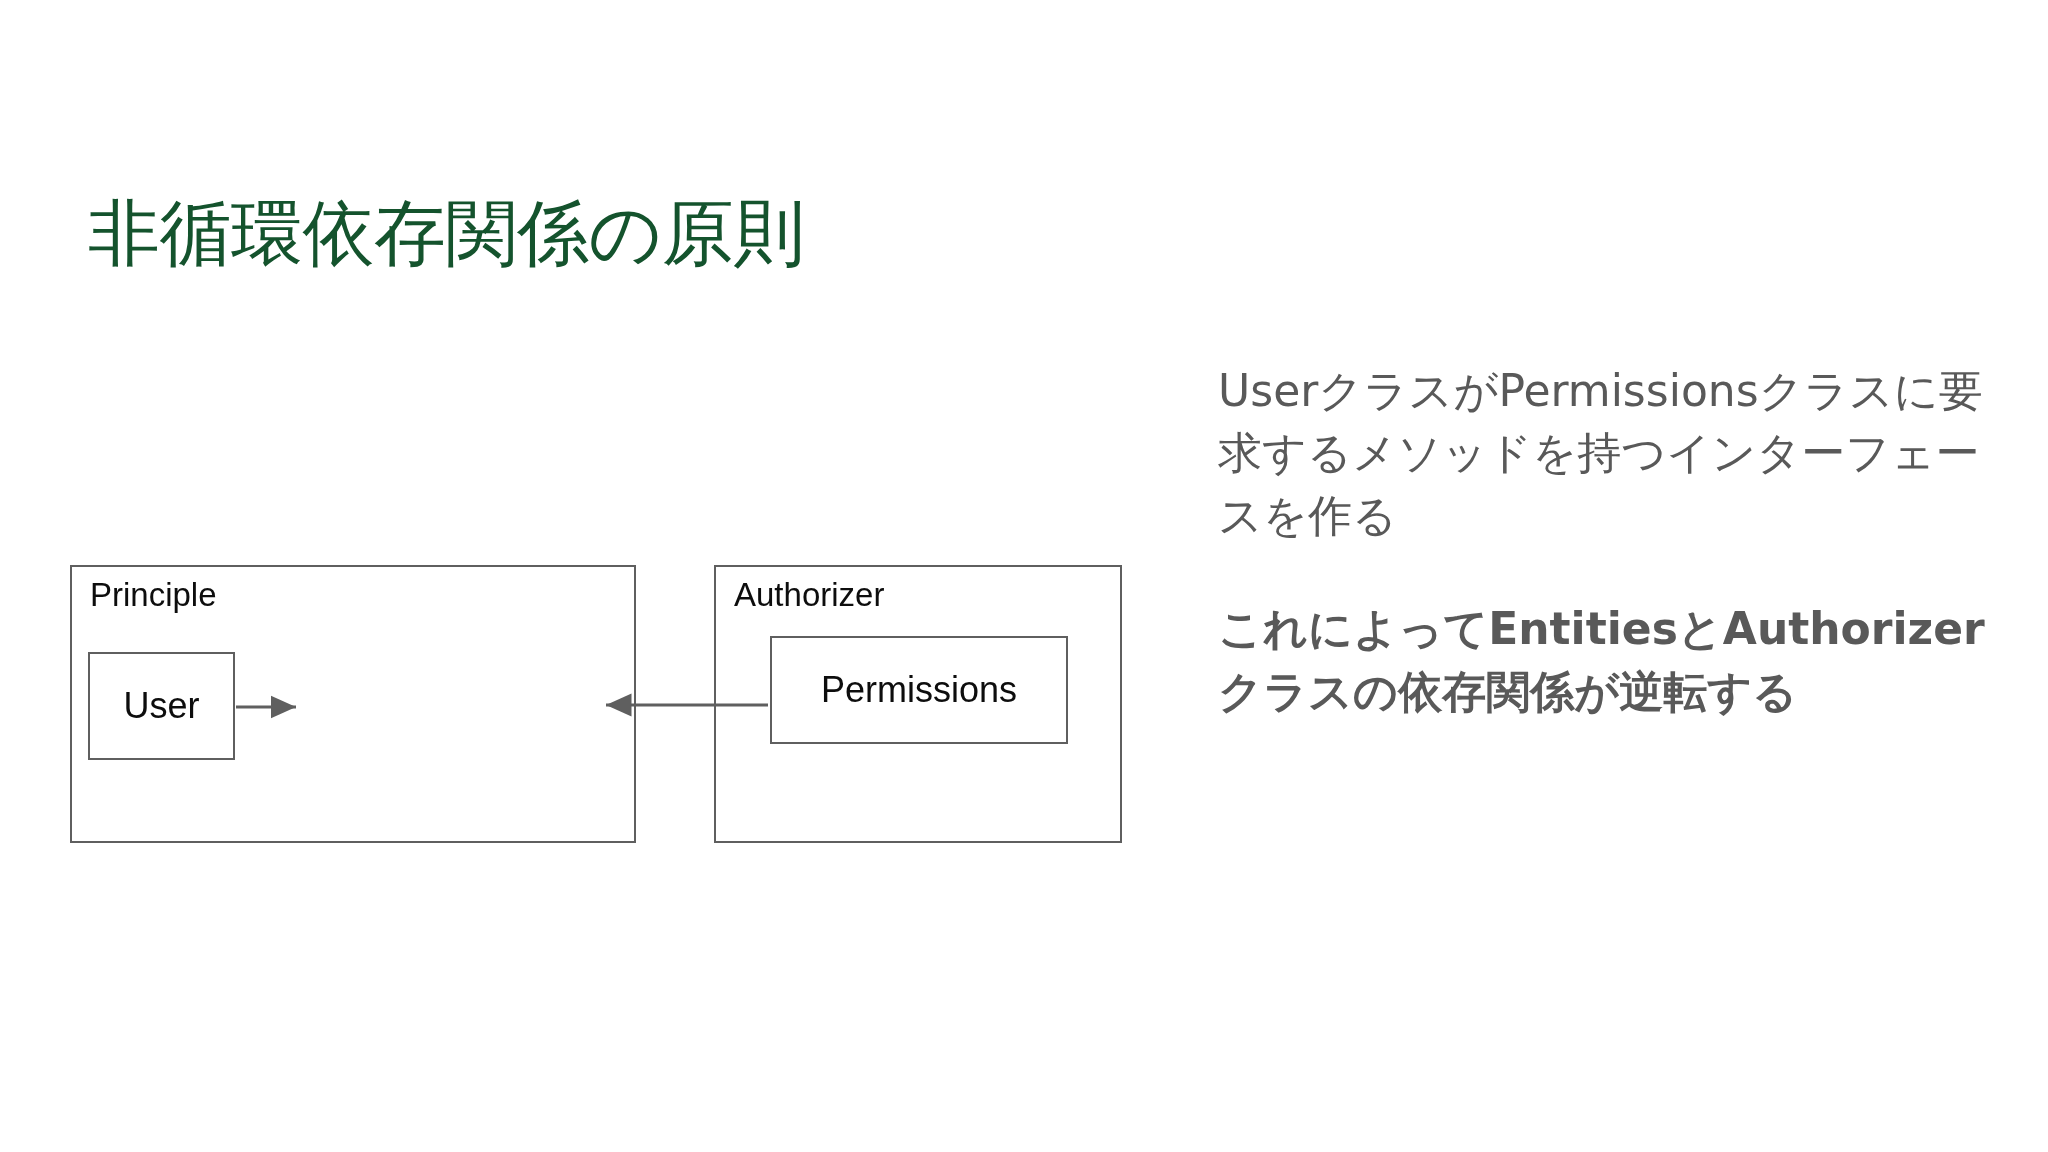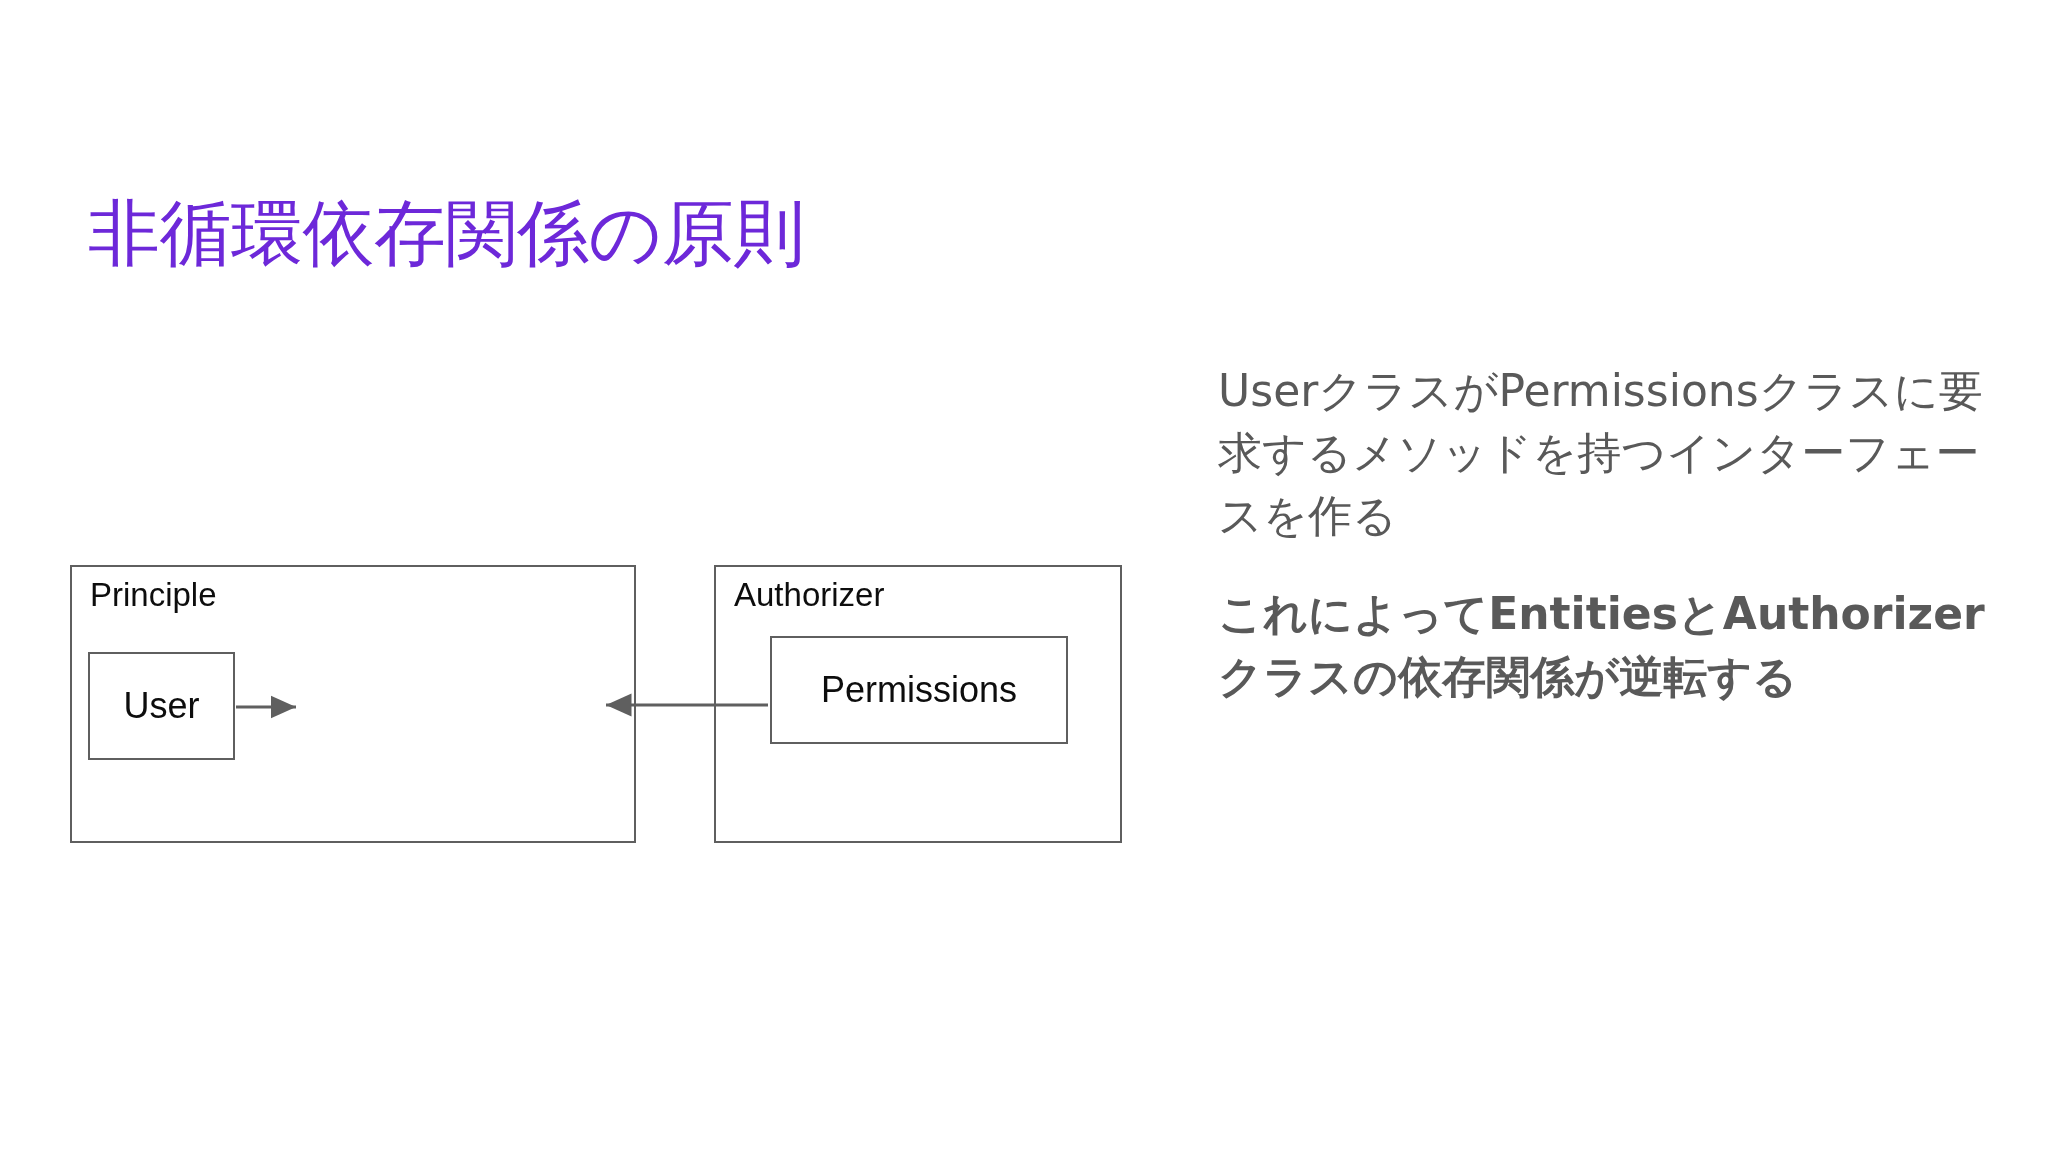--- a/index.html
+++ b/index.html
@@ -11,21 +11,21 @@
     overflow:hidden;
   }
 
   
   #slide-title {
     position:absolute;
     left:88px; top:102px;
     width:1420px;
     font-size:72px;
     line-height:1.22;
-    color:#6d28d9;
+    color:#14532d;
     font-weight:400;
     letter-spacing:-0.5px;
     white-space:pre-line;
   }
   .title-line { display:block; }
   .title-line-jp { font-family:"DejaVu Sans","Liberation Sans",sans-serif; }
 
   
   #diagram {
     position:absolute;
@@ -76,21 +76,21 @@
   #notes {
     position:absolute;
     left:1218px; top:360px;
     width:800px;
   }
   .note-para {
     font-size:44px;
     line-height:1.42;
     color:#595959;
     font-family:"DejaVu Sans","Liberation Sans",sans-serif;
-    margin-bottom:36px;
+    margin-bottom:51px;
     letter-spacing:0px;
   }
   .note-para:last-child { margin-bottom:12px;font-weight:bold; }
   #note-2 { width:790px; }
 </style>
 </head>
 <body>
 
 <div id="slide-title">
   <span class="title-line title-line-jp">非循環依存関係の原則</span>

